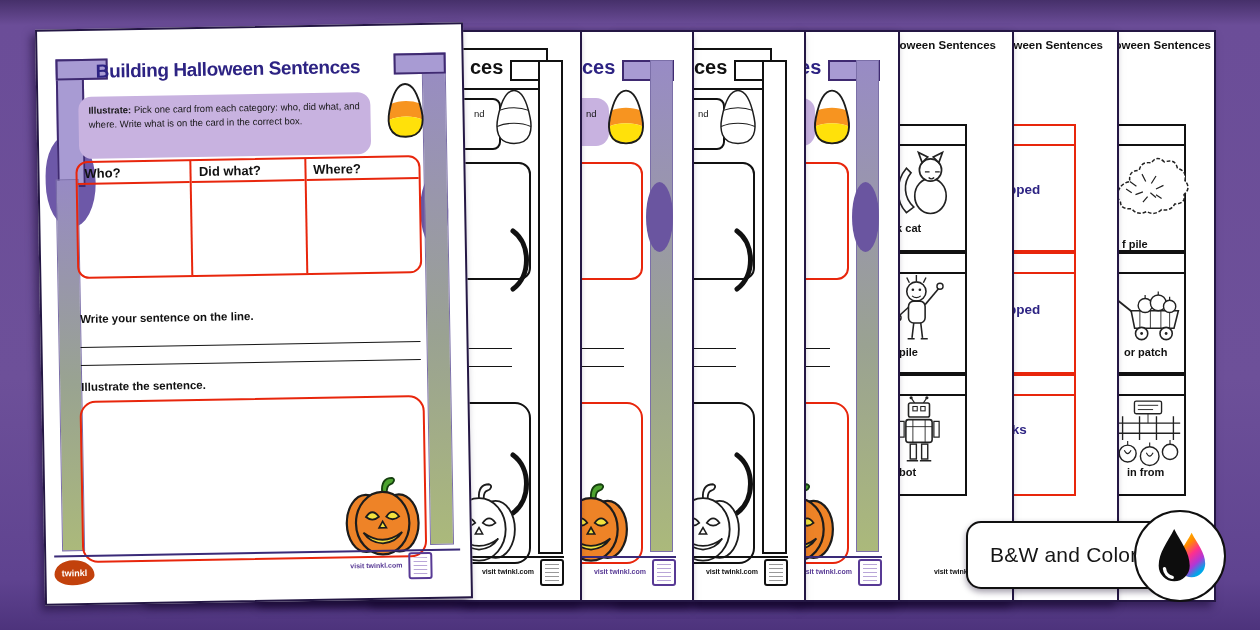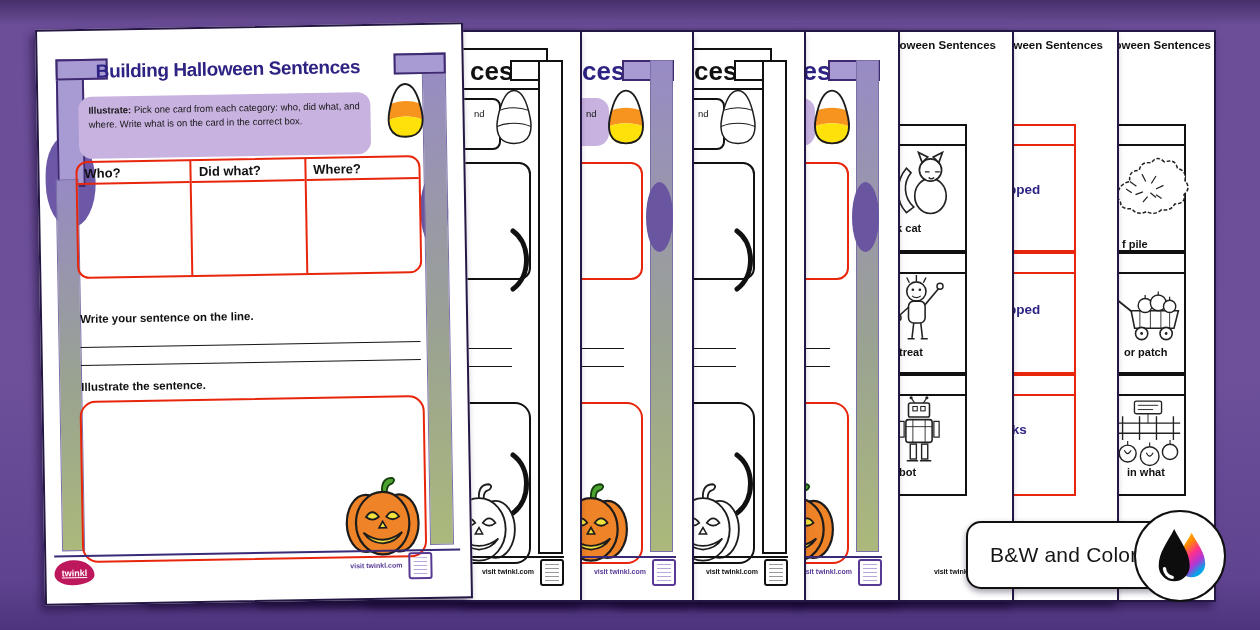--- a/index.html
+++ b/index.html
@@ -32,35 +32,35 @@
     border-bottom:2px solid #e8260c;}
   .fp-write{left:38px;top:282px;font-size:11.5px;font-weight:bold;color:#111;}
   .hline{border-top:1.7px solid #141414;height:0;}
   .fp-line1{left:38px;top:316px;width:340px;}
   .fp-line2{left:38px;top:334px;width:340px;}
   .fp-illustrate{left:38px;top:350px;font-size:11.5px;font-weight:bold;color:#111;}
   .fp-illbox{left:36px;top:370px;width:341px;height:158px;border:2.5px solid #e8260c;border-radius:16px;}
   .fp-pumpkin{left:291px;top:448px;width:92px;height:84px;}
   .f-line{border-top:2px solid #3a2a78;height:0;}
   .fp-fline{left:8px;top:524px;width:406px;}
-  .logo-blob{left:8px;top:529px;width:40px;height:25px;background:#be185d;
+  .logo-blob{left:8px;top:529px;width:40px;height:25px;background:#c2410c;
     border-radius:48% 52% 55% 45% / 58% 62% 40% 44%;color:#fff;font-size:9px;font-weight:bold;
-    display:flex;align-items:center;justify-content:center;text-decoration:underline;}
+    display:flex;align-items:center;justify-content:center;}
   .visit{font-size:7px;font-weight:bold;color:#583a95;white-space:nowrap;}
   .fp-visit{left:256px;top:536px;width:100px;text-align:right;}
   .f-badge{width:24px;height:27px;border:2px solid #583a95;border-radius:3px;
     background:repeating-linear-gradient(180deg,transparent 0 3px,#b9a6d8 3px 4px);
     background-clip:content-box;padding:3px;box-sizing:border-box;}
   .fp-badge{left:362px;top:527px;}
 
   
   .ws{width:428px;}
   .ws .t-box{left:306px;top:16px;width:86px;height:38px;background:#fff;border:2px solid #111;display:none;}
   .ws.bw .t-box{display:block;}
-  .ws .t-frag{left:318px;top:24px;font-size:26px;font-weight:bold;color:#2d2383;}
+  .ws .t-frag{left:318px;top:24px;font-size:20px;font-weight:bold;color:#2d2383;}
   .ws.bw .t-frag{color:#111;}
   .ws .bracket-h{left:358px;top:28px;width:48px;height:17px;background:#a89bd3;border:2px solid #3f2a71;}
   .ws.bw .bracket-h{background:#fff;border-color:#111;}
   .ws .bar{left:386px;top:28px;width:21px;height:490px;
     background:linear-gradient(180deg,#988bc5 0%,#9aa292 58%,#abb97b 100%);border:1px solid #7b6fa8;}
   .ws.bw .bar{background:#fff;border:2px solid #111;}
   .ws .bar-blob{left:382px;top:150px;width:27px;height:70px;background:#6a55a0;border-radius:50%;}
   .ws .curl{display:none;width:26px;height:64px;}
   .ws.bw .curl{display:block;}
   .ws .curl1{left:356px;top:196px;}
@@ -345,21 +345,21 @@
     <div class="cbody b1"></div>
     <svg class="cimg" style="left:268px;top:114px;width:68px;height:74px">
         <use href="#sym-cat"></use>
       </svg>
     <div class="clabel" style="left:268px;top:190px">ck cat</div>
     <div class="chead h2"></div>
     <div class="cbody b2"></div>
     <svg class="cimg" style="left:266px;top:242px;width:62px;height:70px">
         <use href="#sym-monster"></use>
       </svg>
-    <div class="clabel" style="left:277px;top:314px">treat</div>
+    <div class="clabel" style="left:277px;top:314px">pile</div>
     <div class="chead h3"></div>
     <div class="cbody b3"></div>
     <svg class="cimg" style="left:268px;top:364px;width:58px;height:70px">
         <use href="#sym-robot"></use>
       </svg>
     <div class="clabel" style="left:277px;top:434px">bot</div>
     <div class="visit">visit twinkl.com</div>
   </div>
 
   <div class="page cp color cp7" style="left:700px;width:415px;z-index:30">
@@ -391,21 +391,21 @@
     <div class="cbody b2"></div>
     <svg class="cimg" style="left:300px;top:242px;width:88px;height:70px">
         <use href="#sym-wagon"></use>
       </svg>
     <div class="clabel" style="left:322px;top:314px">or patch</div>
     <div class="chead h3"></div>
     <div class="cbody b3"></div>
     <svg class="cimg" style="left:303px;top:364px;width:86px;height:72px">
         <use href="#sym-patch"></use>
       </svg>
-    <div class="clabel" style="left:325px;top:434px">in what</div>
+    <div class="clabel" style="left:325px;top:434px">in from</div>
     <div class="visit">visit twinkl.com</div>
   </div>
 
   <div class="page front">
     <div class="fp-blob"></div>
     <div class="fp-bracket-v"></div>
     <div class="fp-bracket-h"></div>
     <div class="fp-lbar"></div>
     <div class="fp-rblob"></div>
     <div class="fp-rbar"></div>

